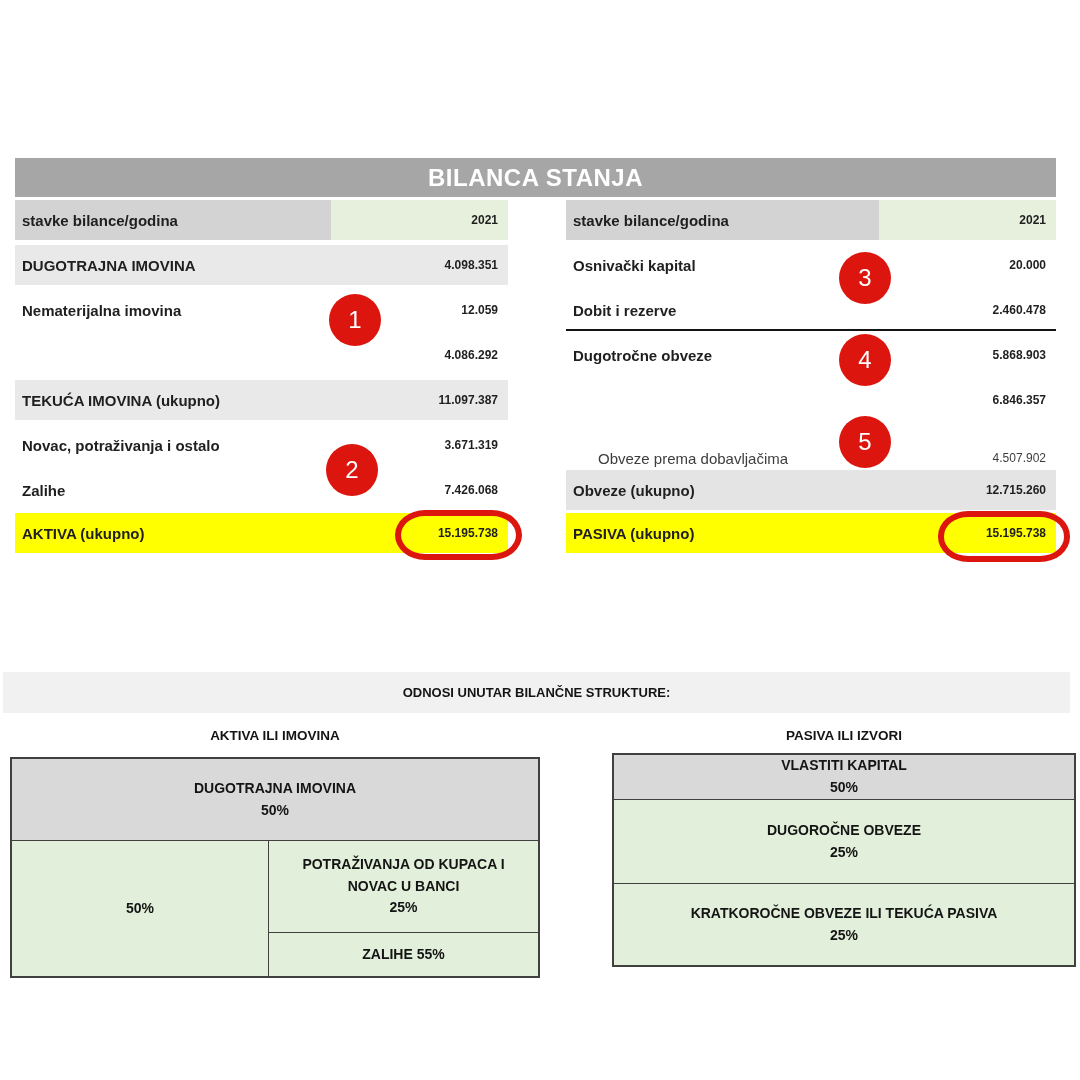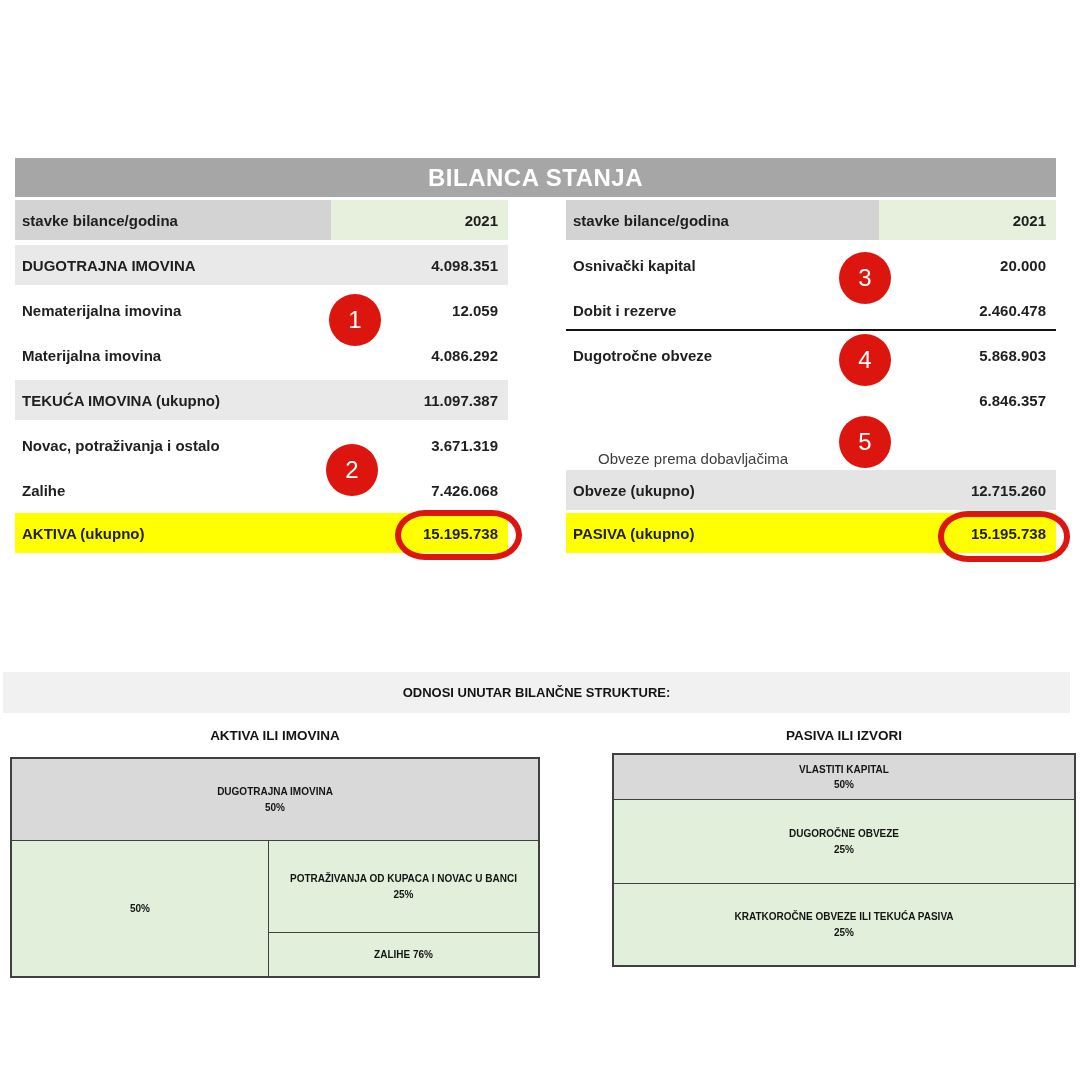--- a/index.html
+++ b/index.html
@@ -20,21 +20,21 @@
   .lt { left:15px;  width:493px; }
   .rt { left:566px; width:490px; }
   .c-label {
     display:flex; align-items:center; padding-left:7px; box-sizing:border-box;
     font-weight:bold; font-size:15px;
   }
   .lt .c-label { width:316px; }
   .rt .c-label { width:313px; }
   .c-val {
     flex:1; display:flex; align-items:center; justify-content:flex-end;
-    padding-right:10px; font-weight:bold; font-size:15px; box-sizing:border-box;padding-left:8px;
+    padding-right:10px; font-weight:bold; font-size:12px; box-sizing:border-box;padding-left:8px;
   }
   .bg-header .c-label { background:#d3d3d3; }
   .bg-header .c-val   { background:#e7efdd; }
   .bg-section .c-label, .bg-section .c-val { background:#eae9e9; }
   .bg-gray .c-label, .bg-gray .c-val { background:#e4e4e4; }
   .bg-total .c-label, .bg-total .c-val { background:#ffff00; }
   .sub .c-label { padding-left:32px; font-weight:normal; color:#3d3d3d; }
   .sub .c-val   { font-weight:normal; color:#3d3d3d; }
 
   .hline {
@@ -70,21 +70,21 @@
 
   .diagram {
     position:absolute; border:2px solid #404040; box-sizing:border-box;
     background:#e2efda;
   }
   #diagram-aktiva { left:10px;  top:757px; width:530px; height:221px; }
   #diagram-pasiva { left:612px; top:753px; width:464px; height:214px; }
 
   .cell {
     display:flex; flex-direction:column; align-items:center; justify-content:center;
-    text-align:center; font-weight:bold; font-size:10px; line-height:1.55;
+    text-align:center; font-weight:bold; font-size:14px; line-height:1.55;
     box-sizing:border-box; padding:2px 10px; color:#141414;
   }
   .gray-cell { background:#d9d9d9; }
 
   .da-top { height:82px; border-bottom:1px solid #404040; }
   .da-bottom { display:flex; height:135px; }
   .da-bl { width:257px; border-right:1px solid #404040; }
   .da-br { flex:1; display:flex; flex-direction:column; }
   .da-br-top { height:92px; border-bottom:1px solid #404040; }
   .da-br-bottom { flex:1; }
@@ -107,21 +107,20 @@
     </div>
     <div class="t-row lt bg-section" style="top:245px">
       <div class="c-label">DUGOTRAJNA IMOVINA</div>
       <div class="c-val">4.098.351</div>
     </div>
     <div class="t-row lt" style="top:290px">
       <div class="c-label">Nematerijalna imovina</div>
       <div class="c-val">12.059</div>
     </div>
     <div class="t-row lt" style="top:335px">
-      <div class="c-label">Materijalna imovina</div>
       <div class="c-val">4.086.292</div>
     </div>
     <div class="t-row lt bg-section" style="top:380px">
       <div class="c-label">TEKUĆA IMOVINA (ukupno)</div>
       <div class="c-val">11.097.387</div>
     </div>
     <div class="t-row lt" style="top:425px">
       <div class="c-label">Novac, potraživanja i ostalo</div>
       <div class="c-val">3.671.319</div>
     </div>
@@ -151,20 +150,21 @@
     <div class="hline"></div>
     <div class="t-row rt" style="top:335px">
       <div class="c-label">Dugotročne obveze</div>
       <div class="c-val">5.868.903</div>
     </div>
     <div class="t-row rt" style="top:380px">
       <div class="c-val">6.846.357</div>
     </div>
     <div class="t-row rt sub" style="top:438px">
       <div class="c-label">Obveze prema dobavljačima</div>
+      <div class="c-val">4.507.902</div>
     </div>
     <div class="t-row rt bg-gray" style="top:470px">
       <div class="c-label">Obveze (ukupno)</div>
       <div class="c-val">12.715.260</div>
     </div>
     <div class="t-row rt bg-total" style="top:513px">
       <div class="c-label">PASIVA (ukupno)</div>
       <div class="c-val">15.195.738</div>
     </div>
   </div>
@@ -191,21 +191,21 @@
     <div class="da-bottom">
       <div class="cell da-bl">
         <div>50%</div>
       </div>
       <div class="da-br">
         <div class="cell da-br-top">
           <div>POTRAŽIVANJA OD KUPACA I NOVAC U BANCI</div>
           <div>25%</div>
         </div>
         <div class="cell da-br-bottom">
-          <div>ZALIHE 76%</div>
+          <div>ZALIHE 55%</div>
         </div>
       </div>
     </div>
   </div>
 
   <div class="diagram" id="diagram-pasiva">
     <div class="cell gray-cell dp-top">
       <div>VLASTITI KAPITAL</div>
       <div>50%</div>
     </div>

